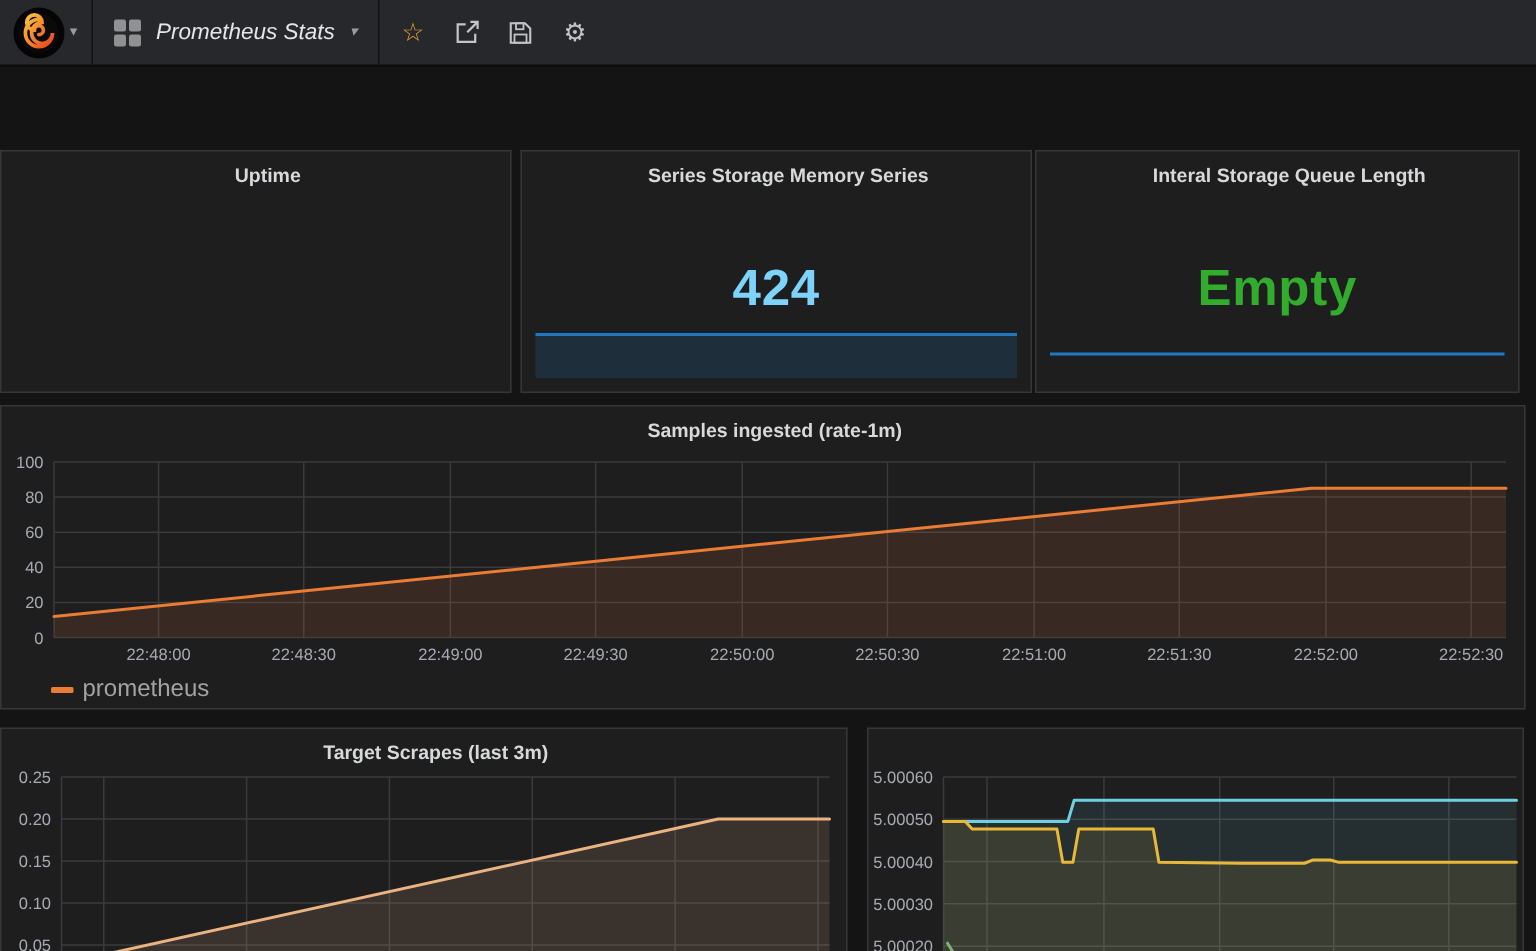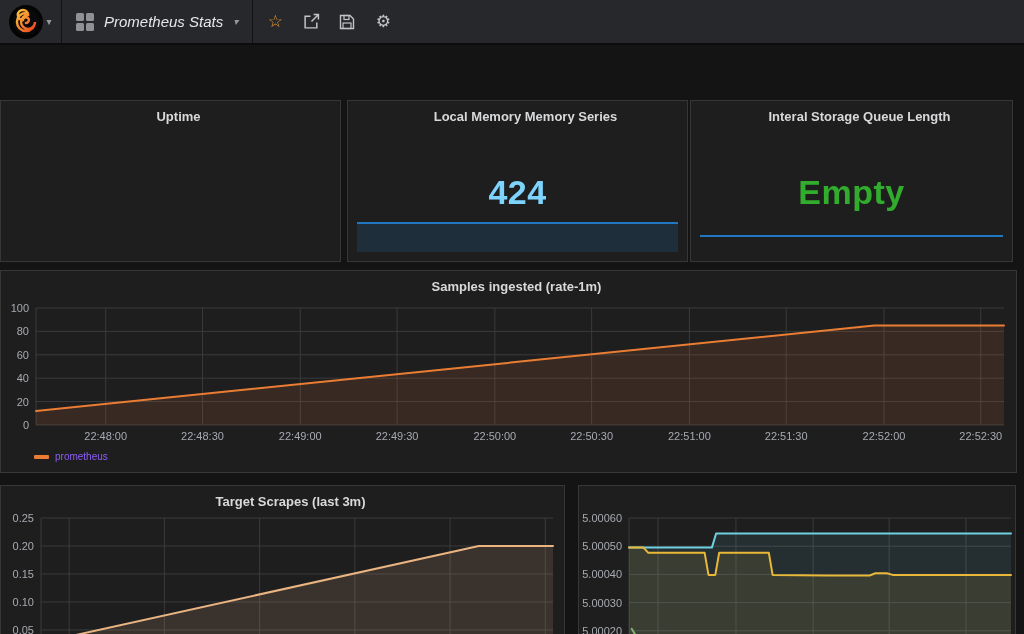--- a/index.html
+++ b/index.html
@@ -40,21 +40,21 @@
   .stat-value{position:absolute;left:0;right:0;top:72px;text-align:center;
               font-size:34px;font-weight:bold;letter-spacing:.5px;}
   .spark-fill{position:absolute;left:9px;right:9px;bottom:9px;height:30px;border-top:2px solid;}
   .spark-line{position:absolute;left:9px;right:9px;bottom:24px;height:2px;}
 
   .chart-host{position:absolute;left:0;top:0;right:0;bottom:0;}
   svg text{font-family:"Liberation Sans",sans-serif;font-size:11px;fill:#a7aab0;}
 
   .legend{position:absolute;left:33px;top:180px;display:flex;align-items:center;gap:6px;z-index:3;}
   .legend-dash{width:15px;height:4px;border-radius:1px;}
-  .legend-label{color:#8b5cf6;font-size:10px;cursor:pointer;}
+  .legend-label{color:#a3a3a3;font-size:16px;cursor:pointer;}
 </style>
 </head>
 <body>
 
 <div id="screen">
 
   <div class="navbar">
     <div class="logo-box">
       <div class="logo-circle">
         <svg width="28" height="28" viewBox="0 0 34 34">
@@ -103,21 +103,21 @@
         <span class="gear-glyph">⚙</span>
       </div>
     </div>
   </div>
 
   <div class="panel" id="p-uptime">
     <div class="panel-title">Uptime</div>
   </div>
 
   <div class="panel" id="p-series">
-    <div class="panel-title">Local Memory Memory Series</div>
+    <div class="panel-title">Series Storage Memory Series</div>
     <div class="stat-value" style="color: #7dd3fc;">424</div>
     <div class="spark-fill" style="background: rgb(30, 46, 59); border-top-color: rgb(31, 120, 193);"></div>
   </div>
 
   <div class="panel" id="p-queue">
     <div class="panel-title">Interal Storage Queue Length</div>
     <div class="stat-value" style="color: rgb(50, 172, 45);">Empty</div>
     <div class="spark-line" style="background: rgb(31, 120, 193);"></div>
   </div>
 

